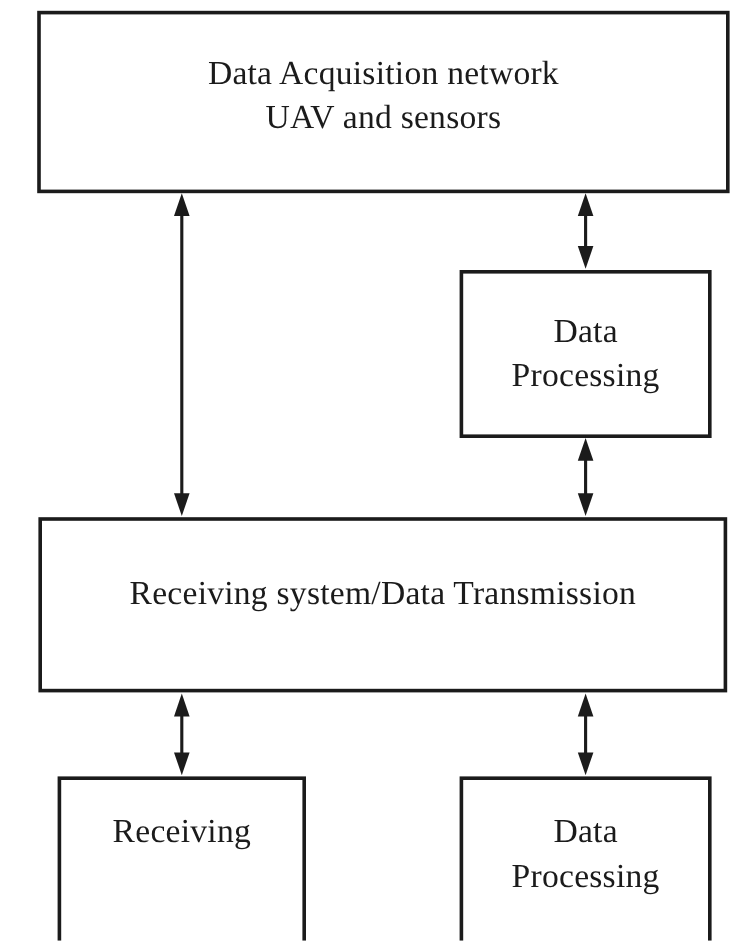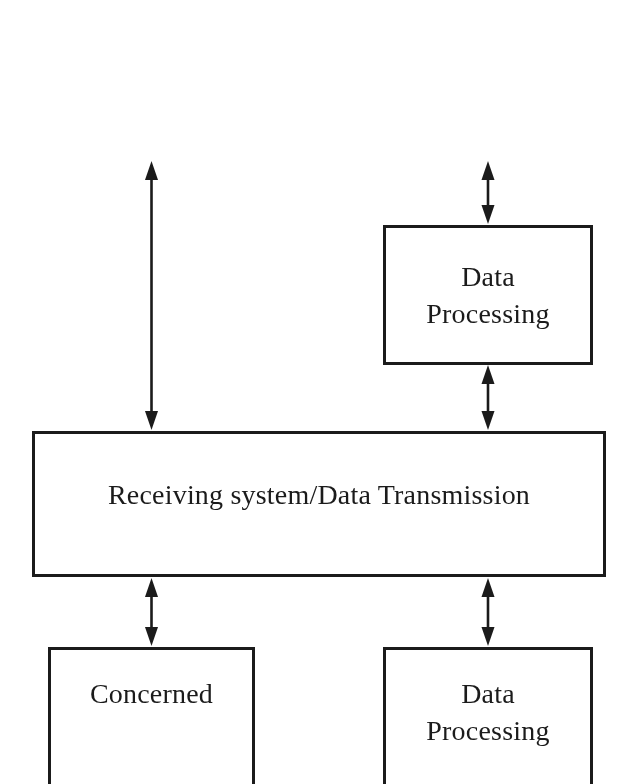--- a/index.html
+++ b/index.html
@@ -81,32 +81,36 @@
       <polygon points="151.5,646 145,627 158,627"></polygon>
     </g>
 
     <g>
       <line x1="488" y1="589" x2="488" y2="636"></line>
       <polygon points="488,578 481.5,597 494.5,597"></polygon>
       <polygon points="488,646 481.5,627 494.5,627"></polygon>
     </g>
   </svg>
 
+  <div class="node" id="box-data-acquisition">
+    <span>Data Acquisition network</span>
+    <span>UAV and sensors</span>
+  </div>
 
   <div class="node" id="box-data-processing-top">
     <span>Data</span>
     <span>Processing</span>
   </div>
 
   <div class="node" id="box-receiving">
     <span>Receiving system/Data Transmission</span>
   </div>
 
   <div class="node" id="box-concerned">
-    <span>Concerned</span>
+    <span>Receiving</span>
   </div>
 
   <div class="node" id="box-data-processing-bottom">
     <span>Data</span>
     <span>Processing</span>
   </div>
 
 </div>
 
 </body></html>

